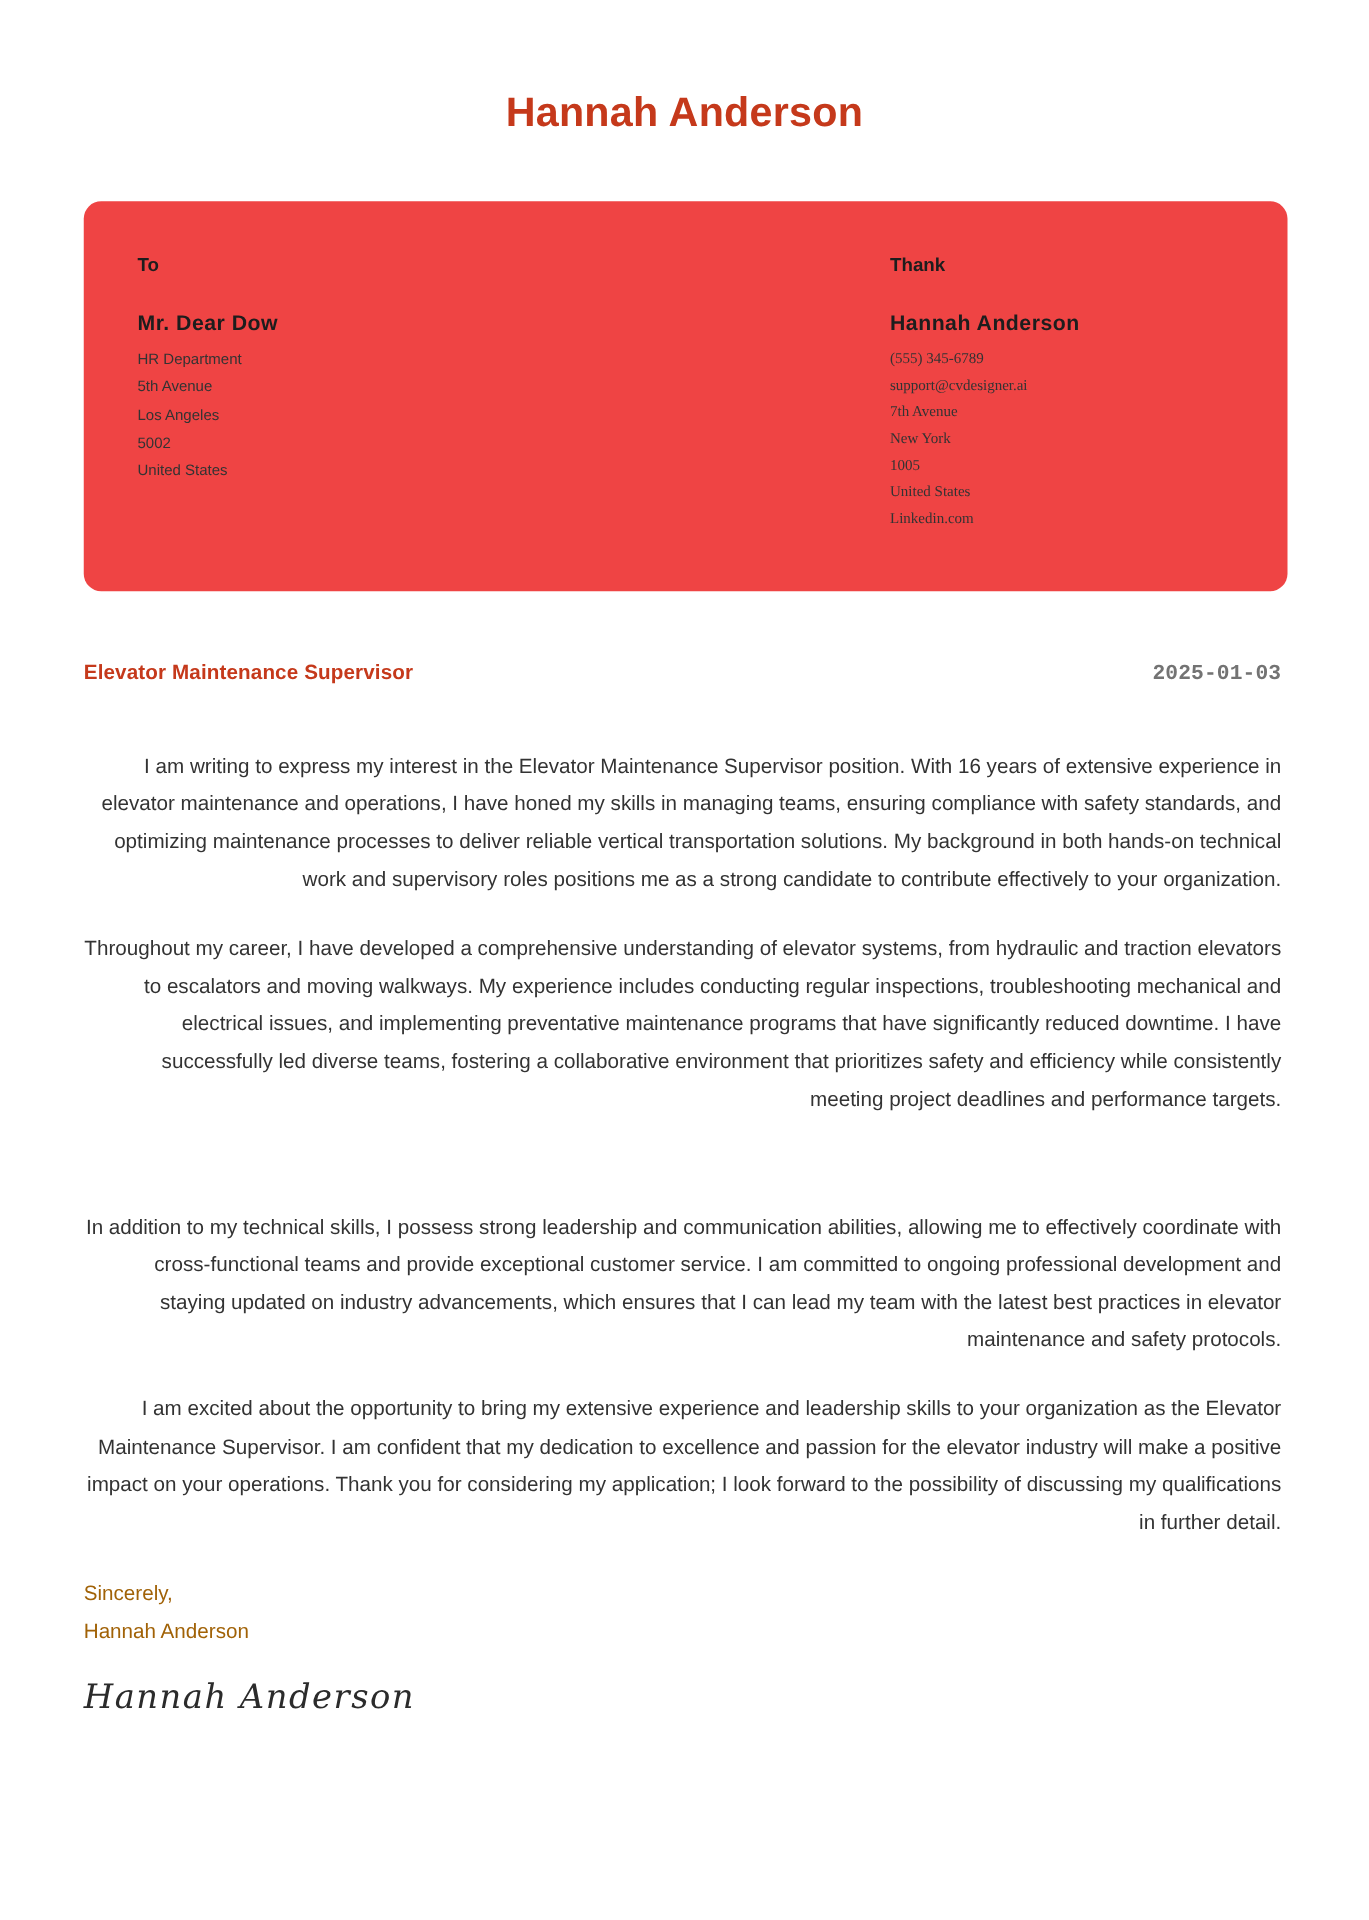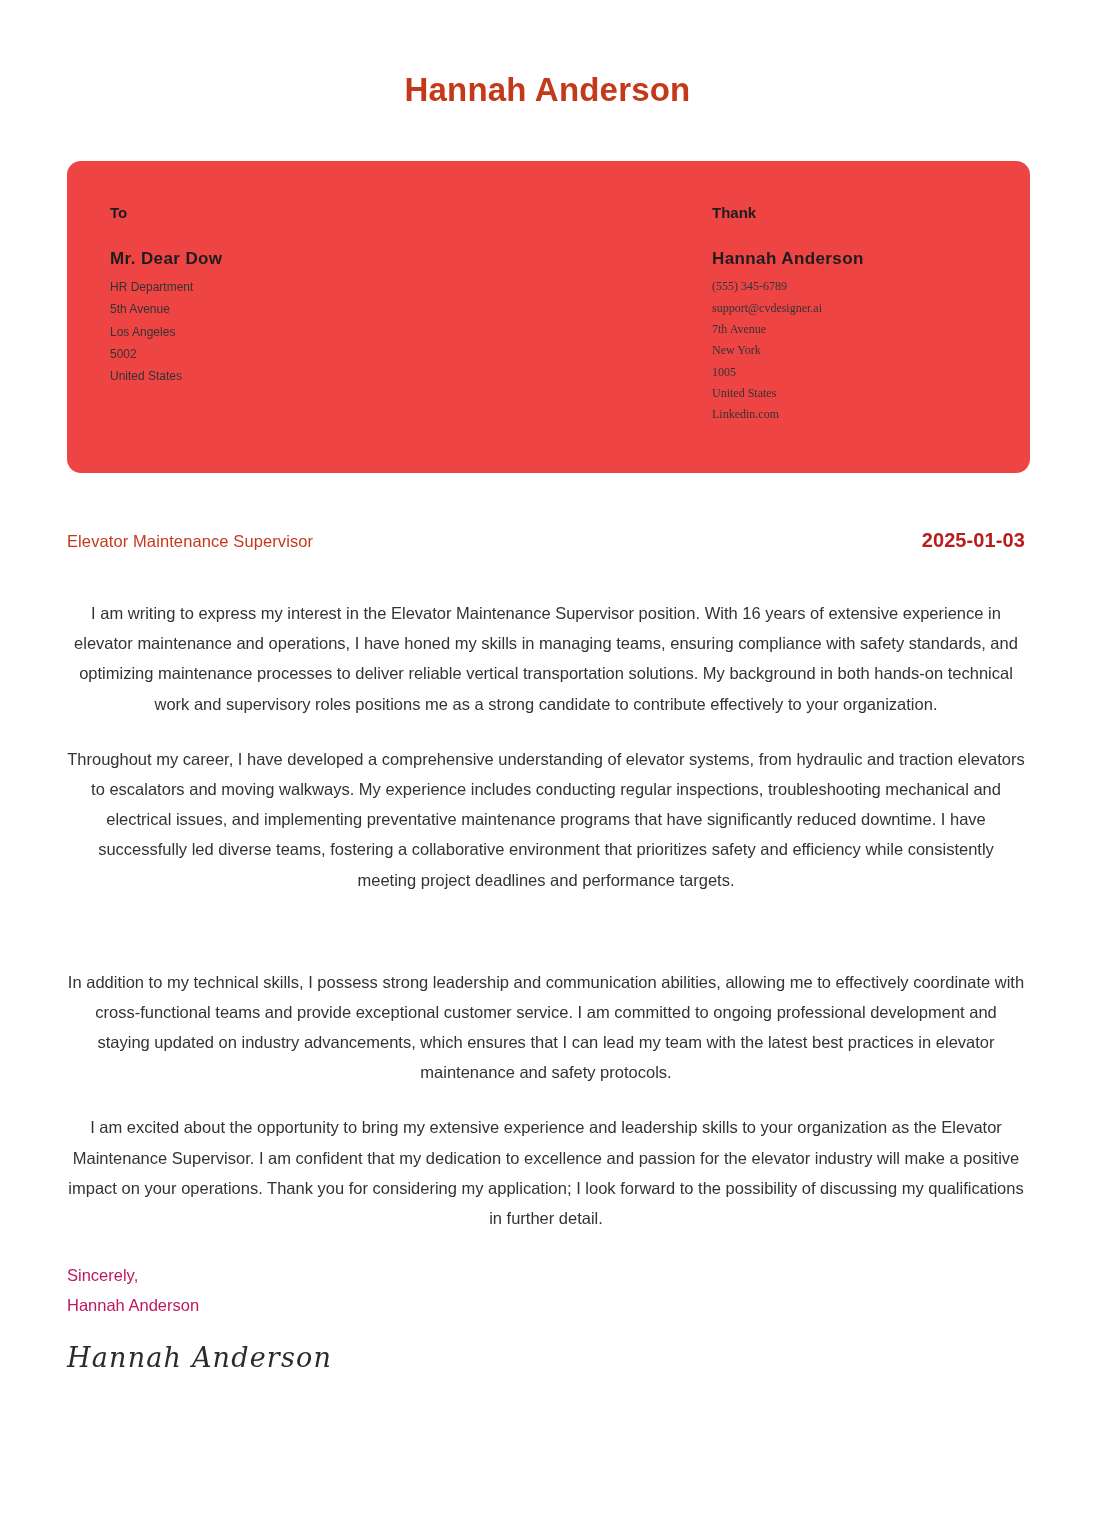--- a/index.html
+++ b/index.html
@@ -81,56 +81,57 @@
     left: 67px;
     top: 529px;
     width: 958px;
     display: flex;
     align-items: baseline;
     justify-content: space-between;
   }
   .job-title {
     color: #C5391B;
     font-size: 16.5px;
-    font-weight: normal;
+    font-weight: bold;
     letter-spacing: 0.1px;
   }
   .letter-date {
-    color: #b91c1c;
-    font-size: 20px;
+    color: #737373;
+    font-size: 17px;
     font-weight: bold;
     letter-spacing: 0.1px;
+    font-family: Liberation Mono, monospace;
   }
 
   
   .body-wrap {
     position: absolute;
     left: 67px;
     top: 598px;
     width: 958px;
   }
   .salutation {
     font-size: 16.5px;
     color: #333333;
     line-height: 1.55;
     margin: 0 0 36px 0;
   }
   .para {
     font-size: 16.5px;
     color: #333333;
     line-height: 1.83;
     margin: 0 0 25px 0;
-    text-align: center;
+    text-align: right;
   }
   .para.extra-gap { margin-bottom: 72px; }
 
   .closing {
     margin-top: 27px;
     font-size: 16.5px;
-    color: #be185d;
+    color: #a16207;
     line-height: 1.82;
   }
   .closing div { line-height: 1.82; }
 
   .signature {
     margin-top: 22px;
     font-family: "DejaVu Serif", serif;
     font-style: italic;
     font-size: 27px;
     color: #2b2b2b;

